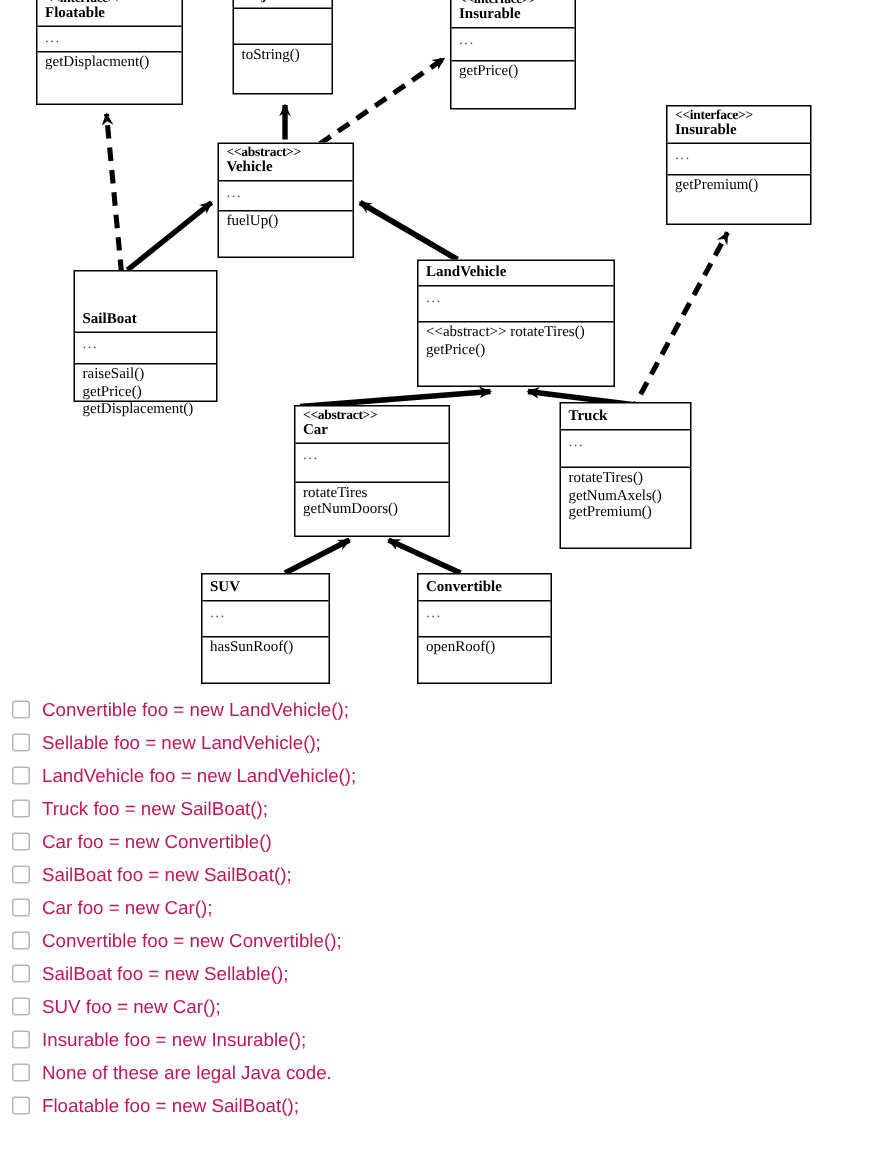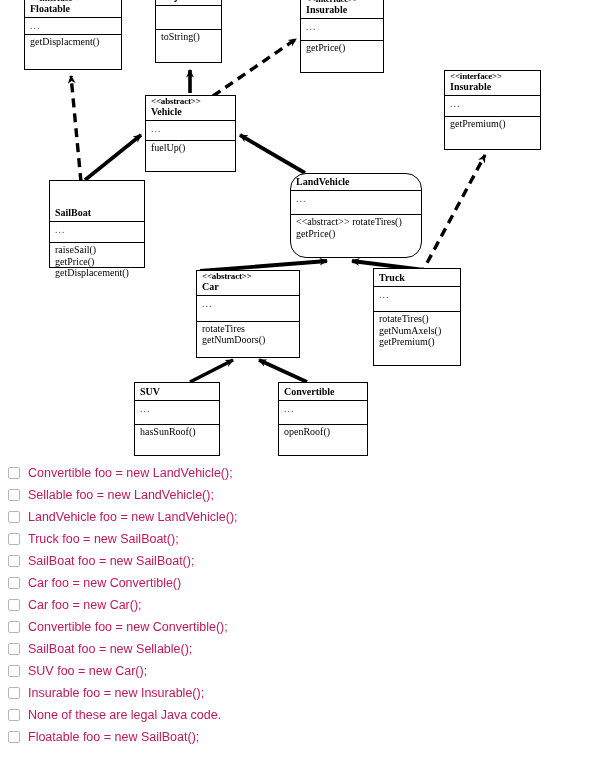--- a/index.html
+++ b/index.html
@@ -200,21 +200,21 @@
       <span class="uml-name">SailBoat</span>
     </div>
     <div class="uml-attrs" style="min-height:21px;">...</div>
     <div class="uml-ops">
       <div>raiseSail()</div>
       <div>getPrice()</div>
       <div>getDisplacement()</div>
     </div>
   </div>
 
-  <div class="uml-box" style="left:290px; top:173px; width:132px; height:85px;border-radius:16px;">
+  <div class="uml-box" style="left:278px; top:173px; width:132px; height:85px;">
     <div class="uml-head" style="padding-top:3px;">
       <span class="uml-name">LandVehicle</span>
     </div>
     <div class="uml-attrs" style="min-height:24px;">...</div>
     <div class="uml-ops">
       <div>&lt;&lt;abstract&gt;&gt; rotateTires()</div>
       <div>getPrice()</div>
     </div>
   </div>
 
@@ -276,28 +276,28 @@
   <div class="answer-row">
     <span class="cb"></span>
     <span class="answer-label">LandVehicle foo = new LandVehicle();</span>
   </div>
   <div class="answer-row">
     <span class="cb"></span>
     <span class="answer-label">Truck foo = new SailBoat();</span>
   </div>
   <div class="answer-row">
     <span class="cb"></span>
+    <span class="answer-label">Car foo = new Convertible()</span>
+  </div>
+  <div class="answer-row">
+    <span class="cb"></span>
     <span class="answer-label">SailBoat foo = new SailBoat();</span>
   </div>
   <div class="answer-row">
     <span class="cb"></span>
-    <span class="answer-label">Car foo = new Convertible()</span>
-  </div>
-  <div class="answer-row">
-    <span class="cb"></span>
     <span class="answer-label">Car foo = new Car();</span>
   </div>
   <div class="answer-row">
     <span class="cb"></span>
     <span class="answer-label">Convertible foo = new Convertible();</span>
   </div>
   <div class="answer-row">
     <span class="cb"></span>
     <span class="answer-label">SailBoat foo = new Sellable();</span>
   </div>

